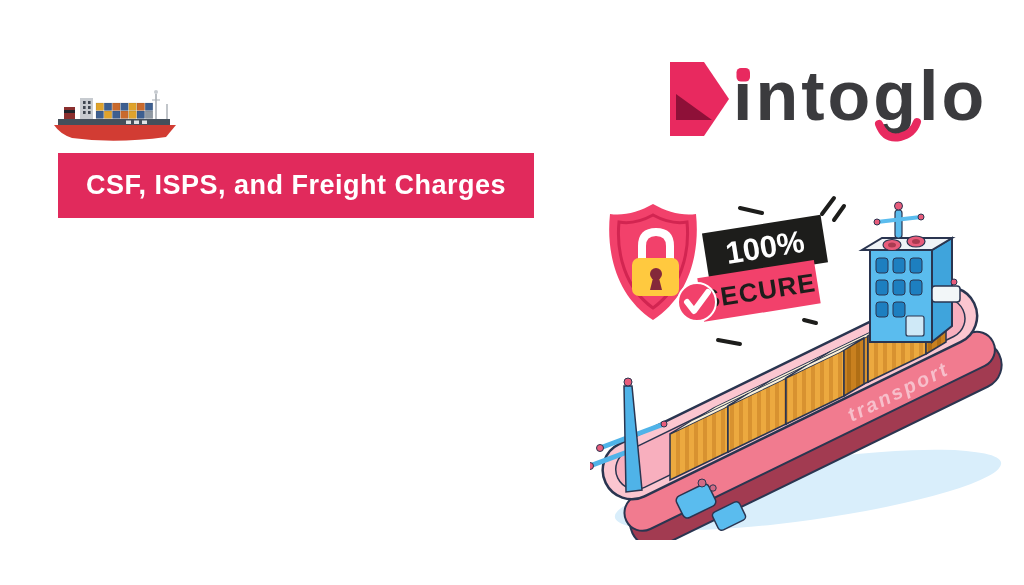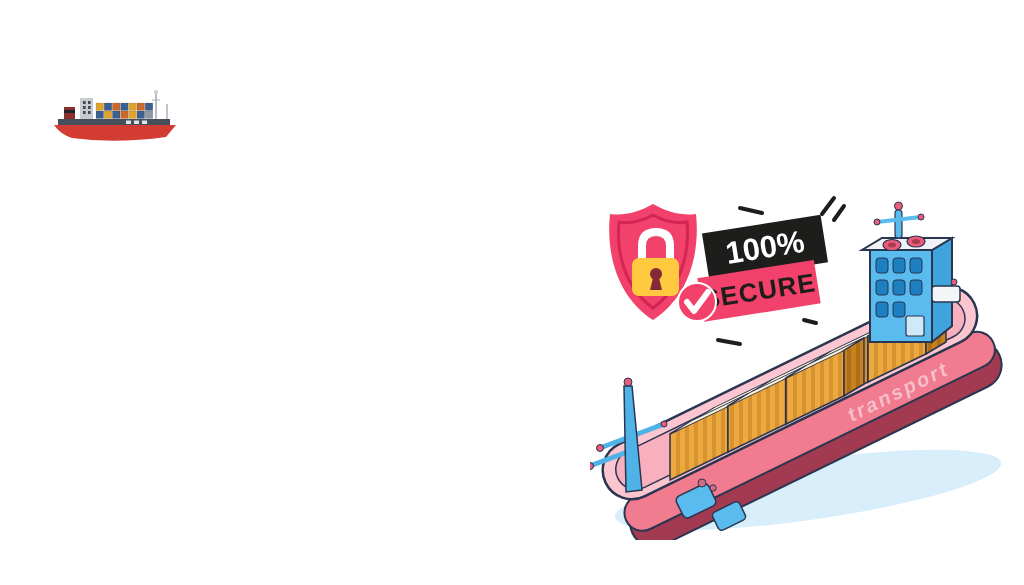--- a/index.html
+++ b/index.html
@@ -74,21 +74,36 @@
     </g>
     <rect x="6" y="37" width="112" height="6" fill="#454F5B"></rect>
     <g fill="#DFE3E6">
         <rect x="74" y="38.5" width="5" height="3.5"></rect>
         <rect x="82" y="38.5" width="5" height="3.5"></rect>
         <rect x="90" y="38.5" width="5" height="3.5"></rect>
       </g>
     <path d="M2,43 L124,43 L114,55 Q63,62 20,56 Q8,52 2,43 Z" fill="#D23C33"></path>
   </svg>
 
-
+  <div class="banner banner-1" style="background-color: rgb(225, 42, 92);">
+    <span>CSF, ISPS, and Freight Charges</span>
+  </div>
+
+  <div class="logo">
+    <svg class="logo-chevron" viewBox="0 0 66 78" aria-hidden="true">
+      <path d="M4,2 L38,2 L63,39 L38,76 L4,76 Z" fill="#E8295F"></path>
+      <path d="M10,34 L46,60 L10,60 Z" fill="#8E1038"></path>
+    </svg>
+    <svg class="logo-word" viewBox="0 0 270 105" aria-hidden="true">
+      <text x="0" y="72" font-size="70" font-weight="bold" letter-spacing="3" fill="#3B3B3E">intoglo</text>
+      <rect x="1" y="17" width="18" height="19" fill="#ffffff"></rect>
+      <rect x="3.5" y="20" width="13.5" height="13.5" rx="4.5" fill="#E8295F"></rect>
+      <path d="M146,76 Q152,92 167,89 Q180,86 184,74" fill="none" stroke-linecap="round" stroke="#E8295F" stroke-width="8"></path>
+    </svg>
+  </div>
 
   <svg class="illustration" viewBox="0 0 420 350" aria-hidden="true">
     <defs>
       <pattern id="cribs" patternUnits="userSpaceOnUse" width="9" height="9">
         <rect width="9" height="9" fill="#ECA93F"></rect>
           <rect x="5" width="4" height="9" fill="#D89230"></rect>
       </pattern>
       <pattern id="cribsD" patternUnits="userSpaceOnUse" width="9" height="9">
         <rect width="9" height="9" fill="#C9801F"></rect>
           <rect x="5" width="4" height="9" fill="#B06E15"></rect>

